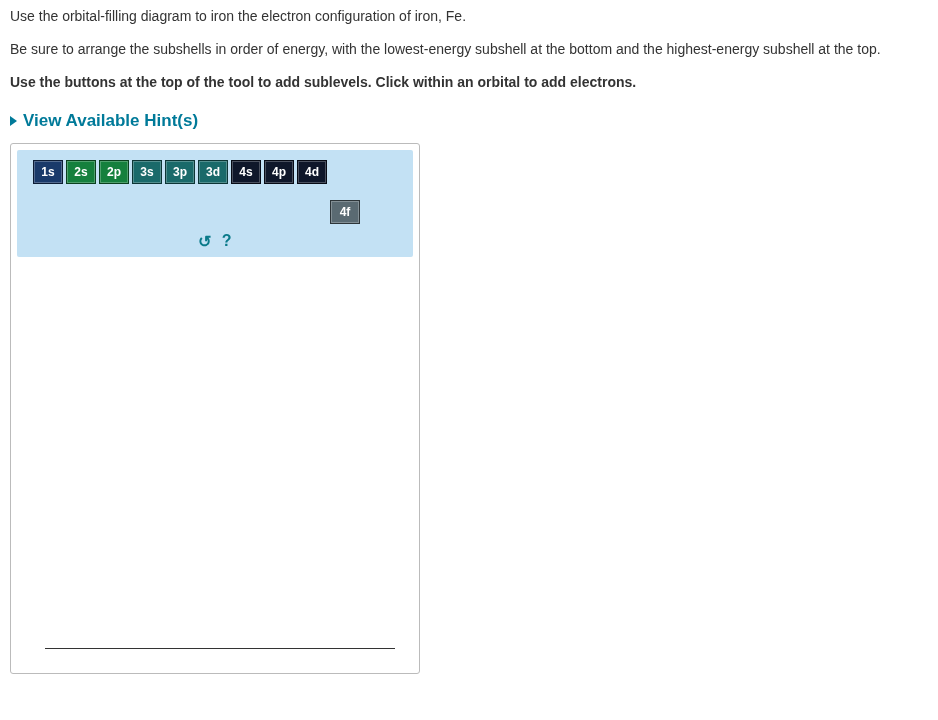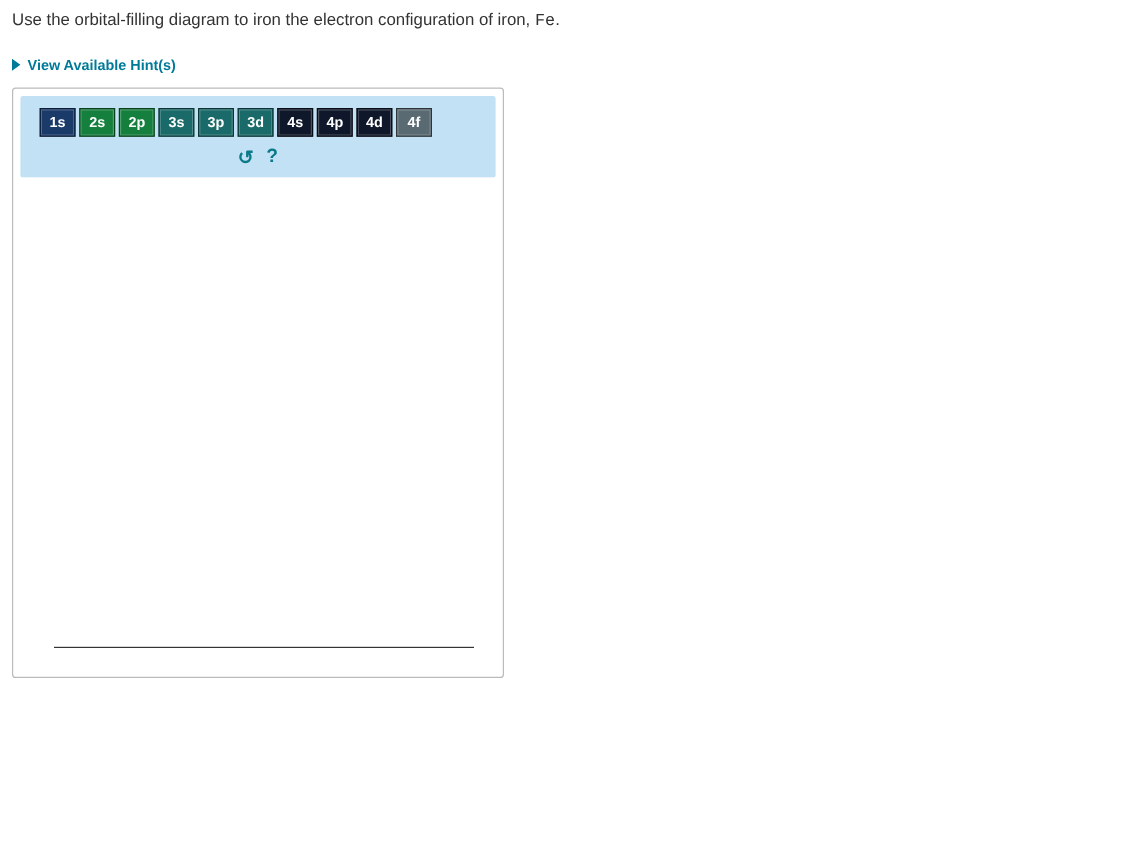--- a/index.html
+++ b/index.html
@@ -9,33 +9,33 @@
       color: #333;
       font-size: 14px;
       padding: 6px 10px;
     }
     .instructions p {
       margin-bottom: 12px;
       line-height: 1.5;
       color: #333;
     }
     .instructions .symbol {
-      font-family: Liberation Mono, monospace;
+      font-family: Liberation Sans, sans-serif;
       text-align: center;
     }
     .bold { font-weight: bold; }
     .hints-toggle {
       display: inline-flex;
       align-items: center;
       gap: 6px;
       color: #007a99;
       font-weight: bold;
       cursor: pointer;
       margin: 6px 0 12px 0;
-      font-size: 12px;
+      font-size: 17px;
     }
     .hints-toggle .arrow {
       display: inline-block;
       width: 0; height: 0;
       border-top: 5px solid transparent;
       border-bottom: 5px solid transparent;
       border-left: 7px solid #007a99;
     }
     .tool-frame {
       width: 410px;
@@ -70,21 +70,21 @@
       font-weight: bold;
       border: 1px solid rgba(0,0,0,0.5);
       box-shadow: inset 0 0 0 1px rgba(255,255,255,0.25);
       cursor: pointer;
       user-select: none;
     }
     .c-darkblue { background: #1a3a6a; }
     .c-green    { background: #15803d; }
     .c-teal     { background: #1a6a6a; text-align: right; }
     .c-midblue  { background: #0f172a; }
-    .c-gray     { background: #5a6a72; }
+    .c-gray     { background: #5a6a72; margin-top: 40px; }
     .tool-actions {
       display: flex;
       justify-content: center;
       gap: 10px;
       margin-top: 8px;
     }
     .reset-btn {
       color: #0a7a8a;
       font-size: 16px;
       font-weight: bold;
@@ -114,20 +114,22 @@
   </style>
 </head>
 <body>
 
 
 
 <div class="instructions">
   <p>
     <span>Use the orbital-filling diagram to iron the electron configuration of iron, </span><span class="symbol">Fe</span><span>.</span>
   </p>
+  <p>Be sure to arrange the subshells in order of energy, with the lowest-energy subshell at the bottom and the highest-energy subshell at the top.</p>
+  <p class="bold">Use the buttons at the top of the tool to add sublevels. Click within an orbital to add electrons.</p>
 </div>
 
 <div class="hints-toggle">
   <span class="arrow"></span>
   <span>View Available Hint(s)</span>
 </div>
 
 <div class="tool-frame">
   <div class="toolbar">
     <div class="sublevel-rows">

